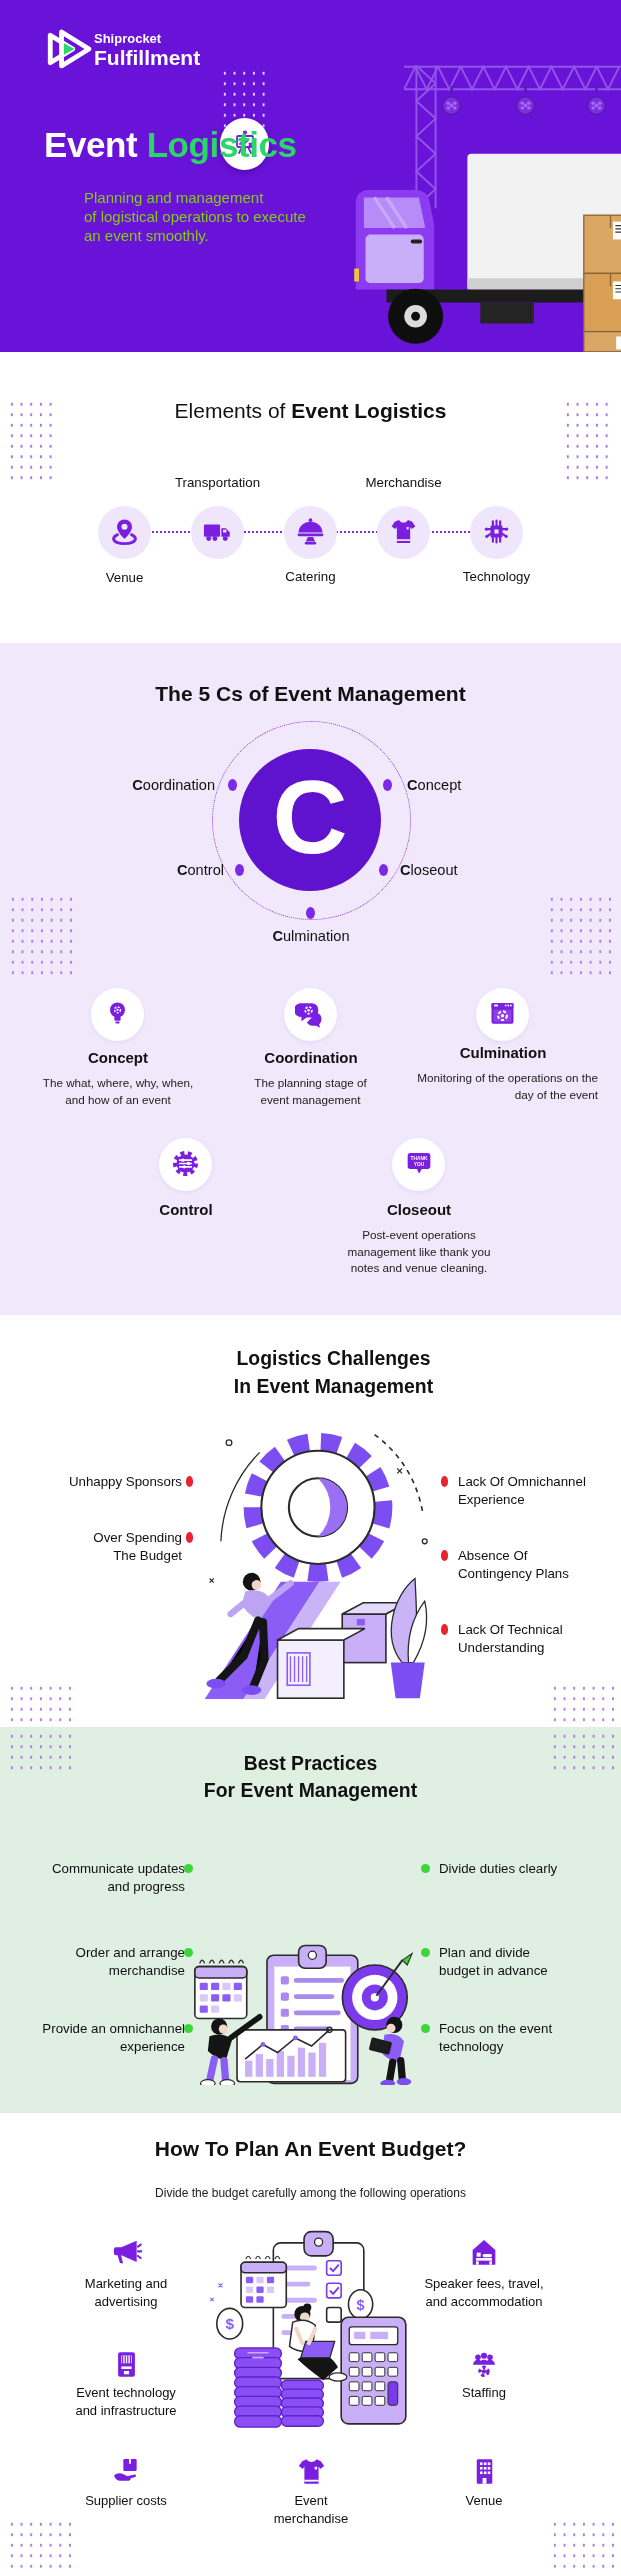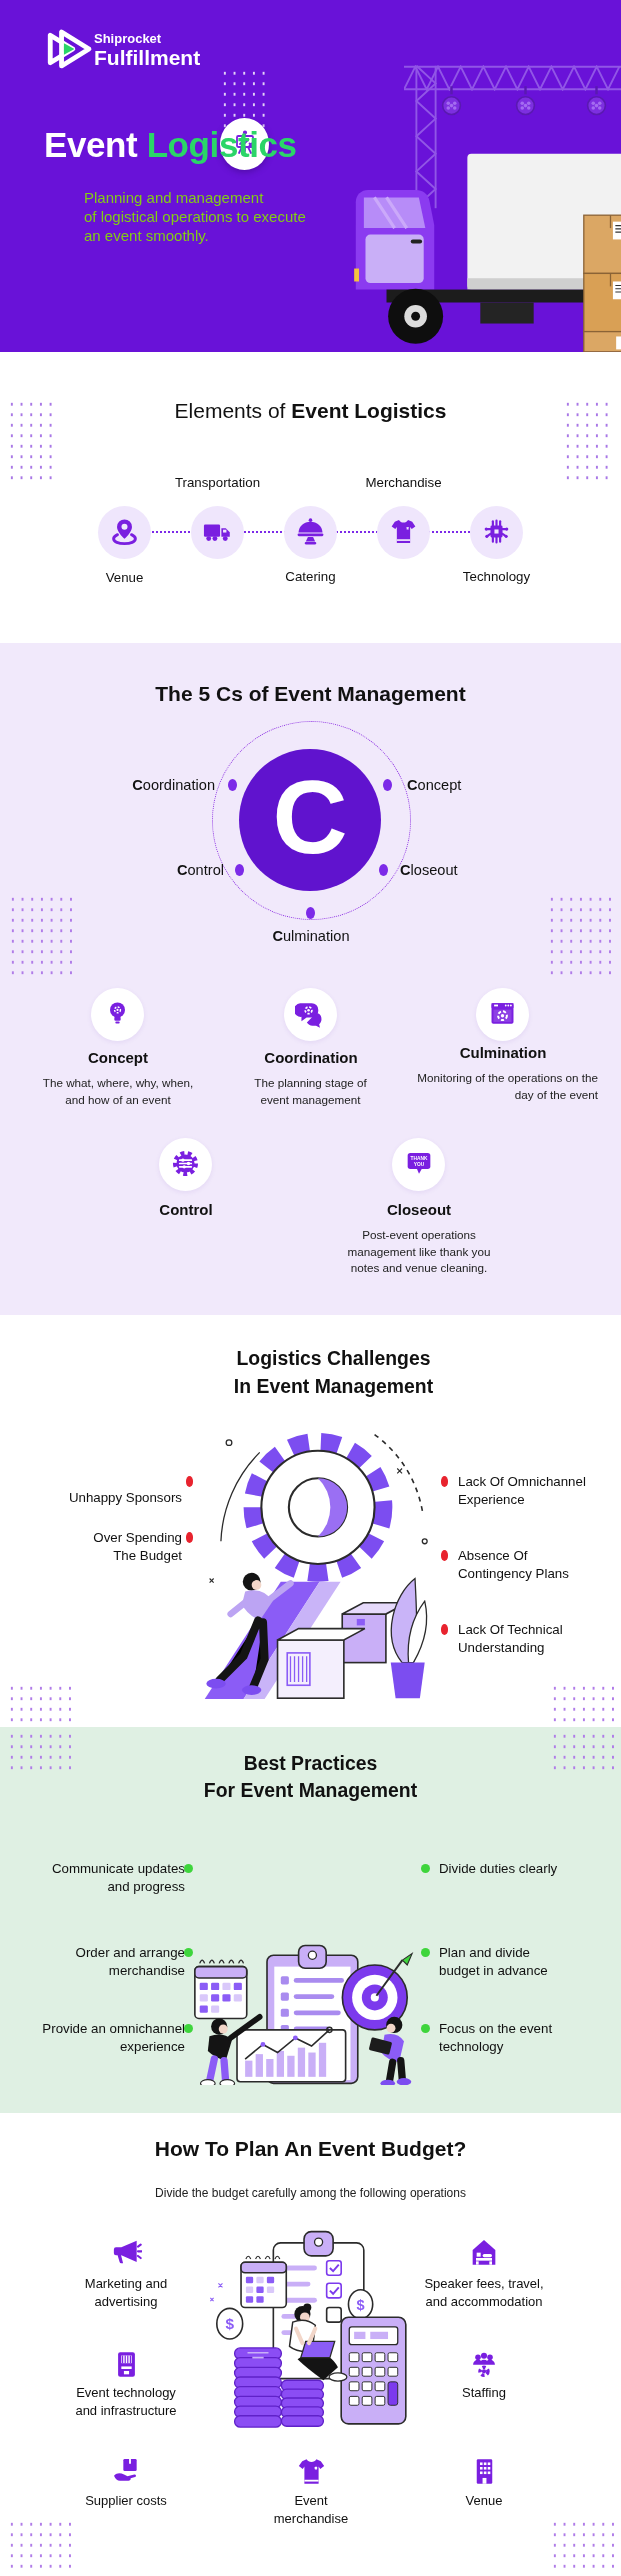--- a/index.html
+++ b/index.html
@@ -417,21 +417,21 @@
         <polygon points="118,272 144,258 226,258 200,272" fill="#fff" stroke="#2b2b2b" stroke-width="2"></polygon>
         <rect x="130" y="288" width="28" height="40" fill="none" stroke="#8B5CF6" stroke-width="2"></rect>
         <path d="M134 292 v32 M139 292 v32 M144 292 v32 M149 292 v32 M154 292 v32" stroke="#8B5CF6" stroke-width="1.6"></path>
 
         <path d="M272 300 C246 268 262 216 288 196 C290 236 292 268 286 300 Z" fill="#C9B4F8" stroke="#2b2b2b" stroke-width="1.6"></path>
         <path d="M286 300 C300 276 306 250 300 224 C282 248 278 276 280 300 Z" fill="#fff" stroke="#2b2b2b" stroke-width="1.6"></path>
         <polygon points="258,300 300,300 294,344 264,344" fill="#7C4DF0"></polygon>
       </svg>
     </span>
 
-    <div class="abs ch-label t-r ml" style="left:32px;top:158px;width:150px;margin-top:16px;">Unhappy Sponsors</div>
+    <div class="abs ch-label t-r ml" style="left:32px;top:158px;width:150px;">Unhappy Sponsors</div>
     <span class="abs red-dot" style="left:186px;top:161px;"></span>
 
     <div class="abs ch-label t-r ml" style="left:32px;top:214px;width:150px;">Over Spending
 The Budget</div>
     <span class="abs red-dot" style="left:186px;top:217px;"></span>
 
     <span class="abs red-dot" style="left:441px;top:161px;"></span>
     <div class="abs ch-label ml" style="left:458px;top:158px;width:150px;">Lack Of Omnichannel
 Experience</div>
 

